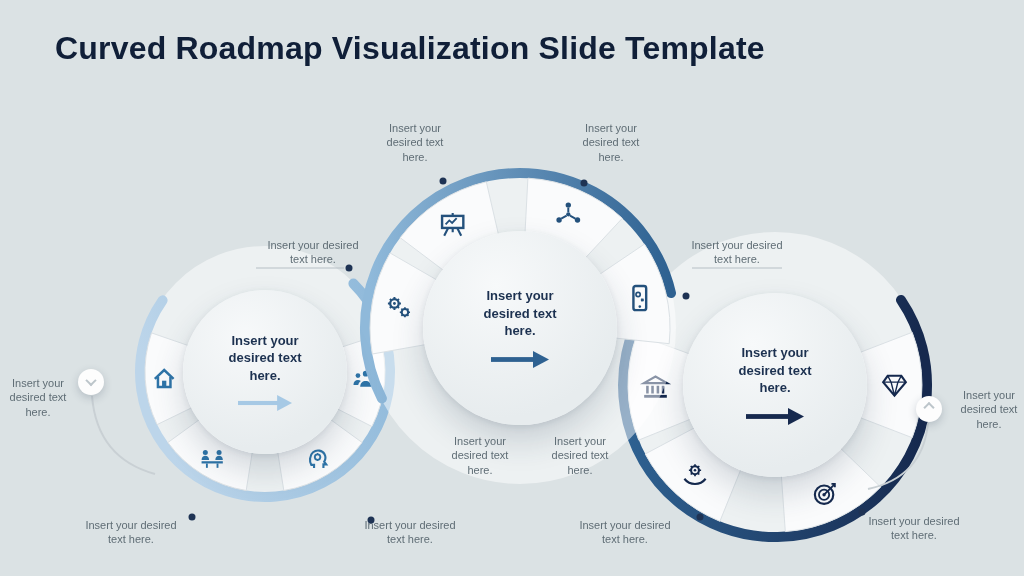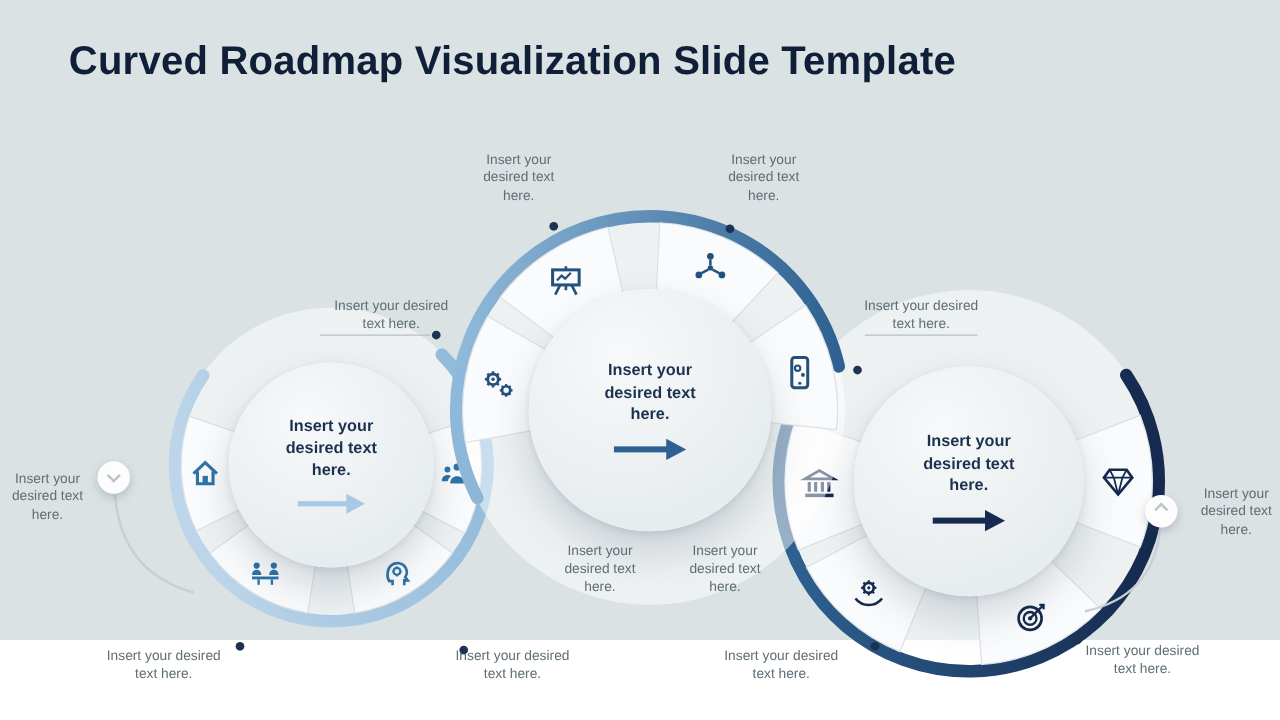--- a/index.html
+++ b/index.html
@@ -1,18 +1,18 @@
 <!DOCTYPE html>
 <html style="--background: #dbe2e4; --title-text: #101f38; --label-text: #5f6d75; --wheel-1-accent: #8fb9da; --wheel-2-accent: #2e6191; --wheel-3-accent: #16294e; --wheel-1-icon: #2e74a8; --wheel-2-icon: #24517c; --wheel-3-icon: #15294e; --wheel-1-arrow: #a6c9e5; --wheel-2-arrow: #2e6191; --wheel-3-arrow: #16294e;"><head>
 <meta charset="utf-8">
 <style>
   *{margin:0;padding:0;box-sizing:border-box}
   html,body{width:1024px;height:576px}
   body{font-family:"Liberation Sans",sans-serif;overflow:hidden}
-  .slide{position:relative;width:1024px;height:512px;background:var(--background,#dbe2e4)}
+  .slide{position:relative;width:1024px;height:576px;background:var(--background,#dbe2e4)}
   .title{position:absolute;left:55px;top:30px;font-size:32px;font-weight:600;color:var(--title-text,#101f38);letter-spacing:.2px}
   #rings{position:absolute;left:0;top:0}
   .plabel{position:absolute;transform:translateX(-50%);text-align:center;font-size:11px;line-height:1.3;color:var(--label-text,#5f6d75)}
   .w70{width:70px}
   .w96{width:96px}
   .disc{position:absolute;border-radius:50%;background:radial-gradient(circle at 38% 28%,#f7f9fa,#e7ecee 72%);box-shadow:0 16px 32px rgba(35,55,75,.18),0 2px 6px rgba(35,55,75,.10);display:flex;align-items:center;justify-content:center}
   .disc-inner{display:flex;flex-direction:column;align-items:center;gap:10px}
   .disc-text{width:96px;text-align:center;font-size:13px;font-weight:700;line-height:1.35;color:#1c3150}
   .arrow{display:block}
   .a1{color:var(--wheel-1-arrow,#a6c9e5)}

